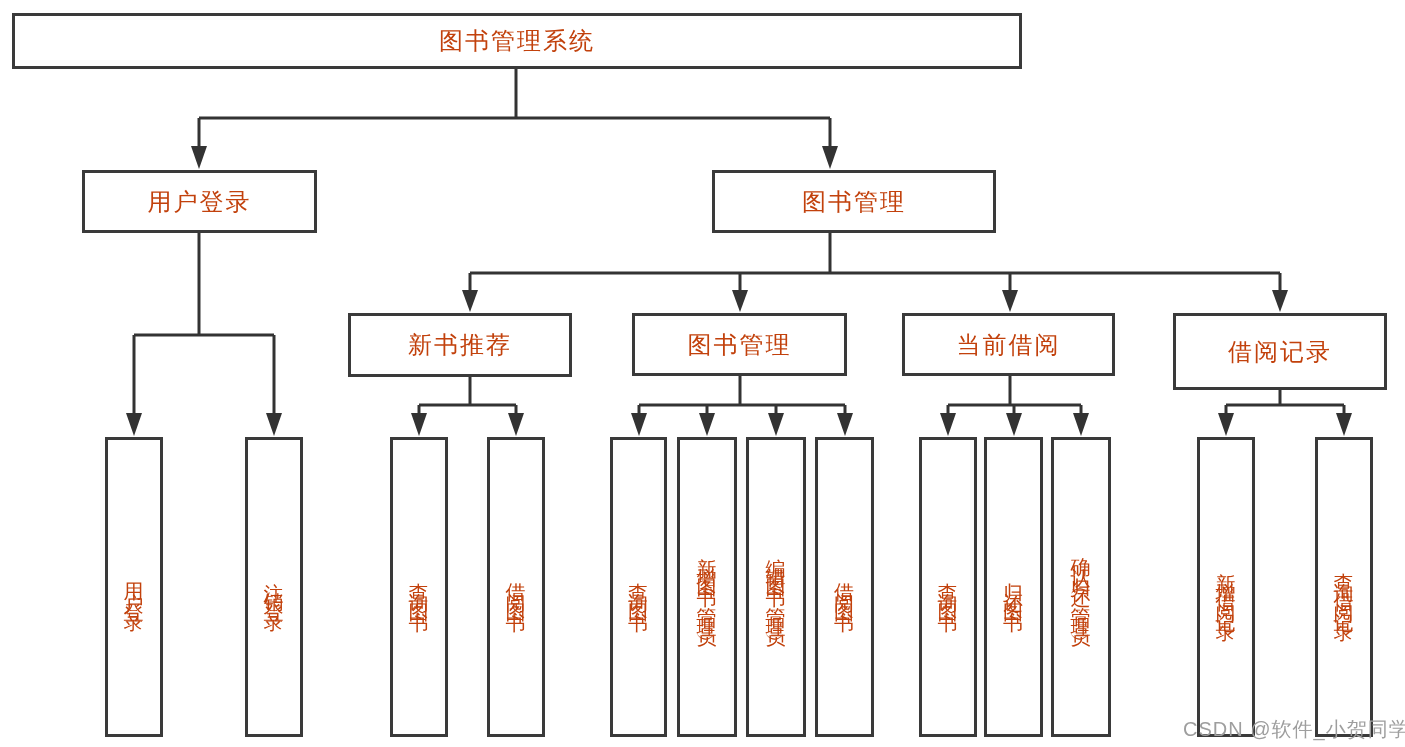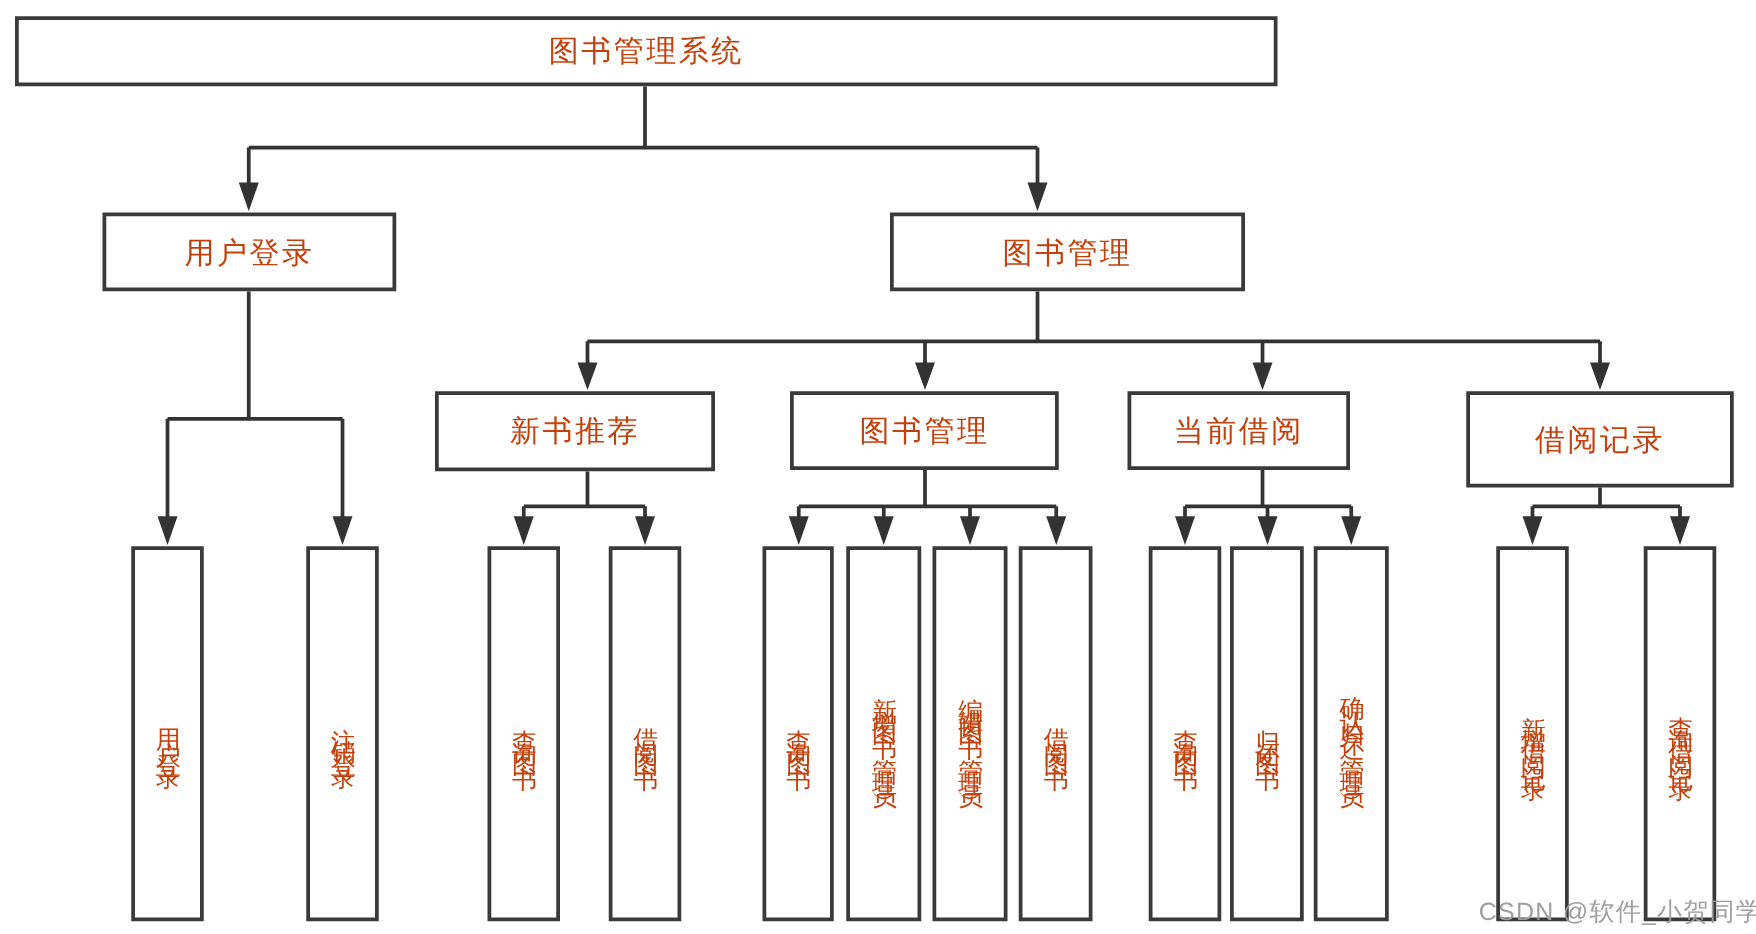--- a/index.html
+++ b/index.html
@@ -145,21 +145,21 @@
   <div class="node" style="left:712px; top:170px; width:284px; height:63px">
     <span class="lbl">图书管理</span>
   </div>
 
   <div class="node" style="left:348px; top:313px; width:224px; height:64px">
     <span class="lbl">新书推荐</span>
   </div>
   <div class="node" style="left:632px; top:313px; width:215px; height:63px">
     <span class="lbl">图书管理</span>
   </div>
-  <div class="node" style="left:902px; top:313px; width:178px; height:63px">
+  <div class="node" style="left:902px; top:313px; width:213px; height:63px">
     <span class="lbl">当前借阅</span>
   </div>
   <div class="node" style="left:1173px; top:313px; width:214px; height:77px">
     <span class="lbl">借阅记录</span>
   </div>
 
   <div class="node v" style="left:105px; top:437px; width:58px; height:300px">
     <span class="lbl">用户登录</span>
   </div>
   <div class="node v" style="left:245px; top:437px; width:58px; height:300px">

